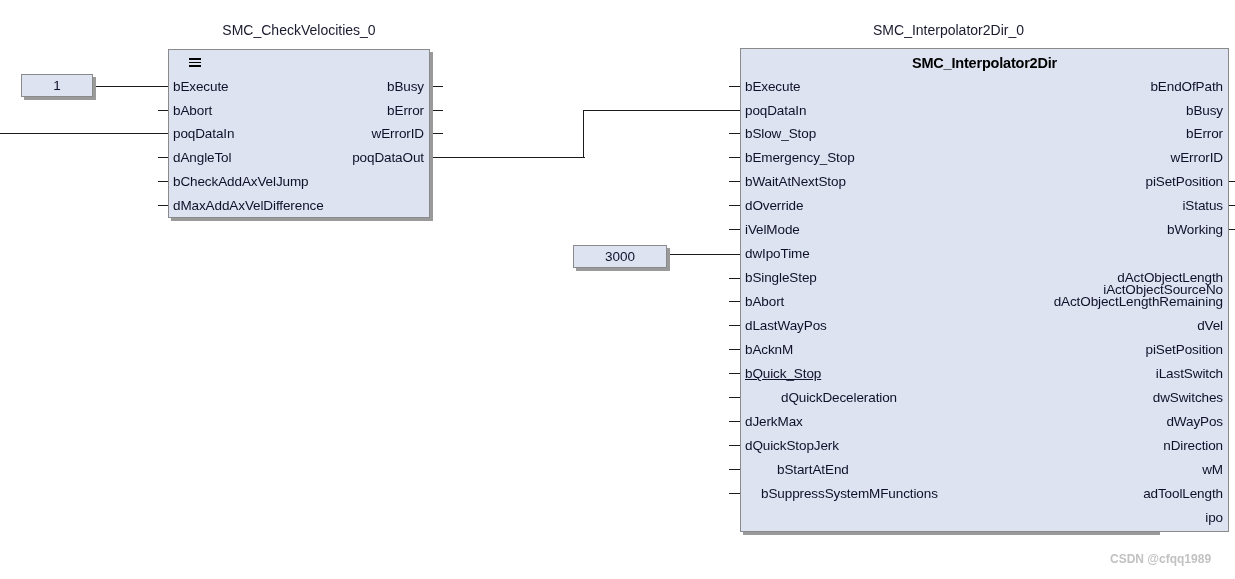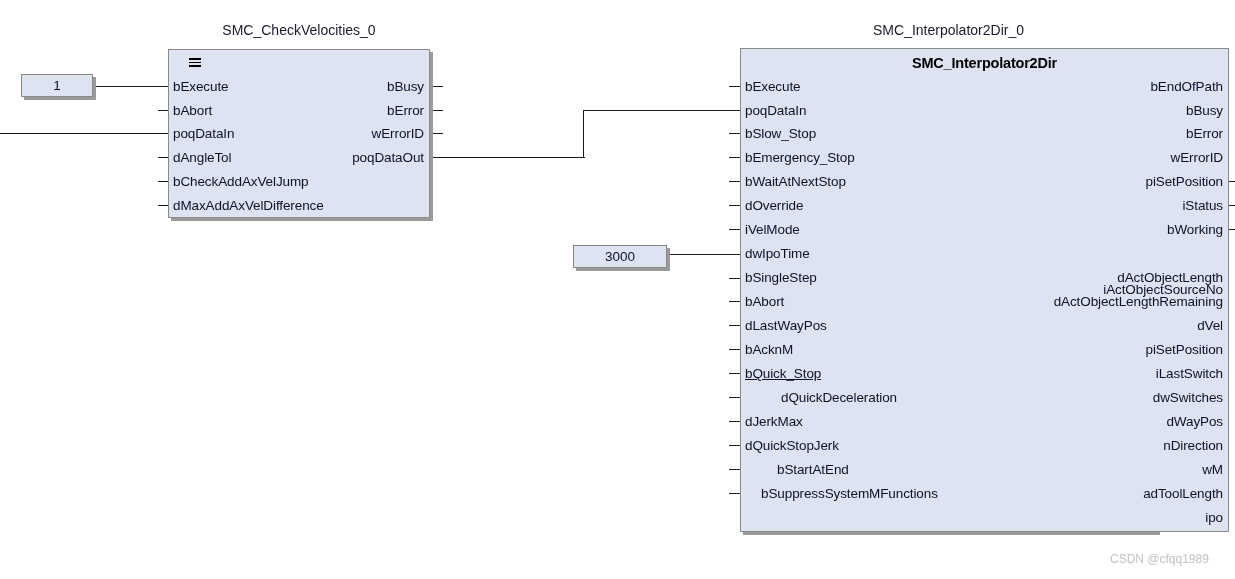--- a/index.html
+++ b/index.html
@@ -45,21 +45,21 @@
 
   
   .hamburger{
     position:absolute;width:12px;height:9px;
     display:flex;flex-direction:column;justify-content:space-between;
   }
   .hamburger i{display:block;height:1.8px;background:#000;width:100%;}
 
   
   .watermark{
-    position:absolute;font-size:12px;color:#c2c2c2;white-space:nowrap;
+    position:absolute;font-size:12px;color:#c2c2c2;white-space:nowrap;font-weight:bold;
   }
 </style>
 </head>
 <body>
 
 <div class="canvas">
 
   <div class="wire-h" style="left:0px;top:133px;width:168px;"></div>
 
   <div class="wire-h" style="left:93px;top:86px;width:75px;"></div>

